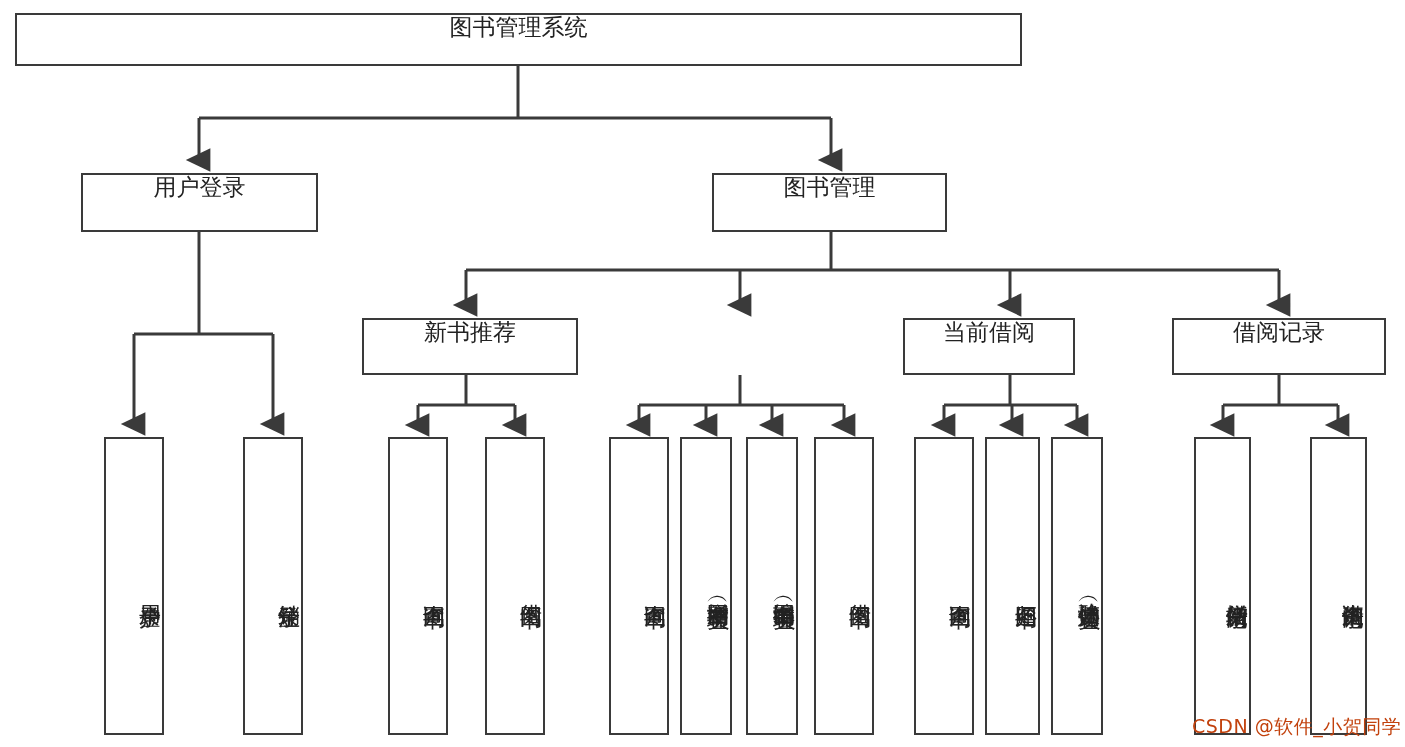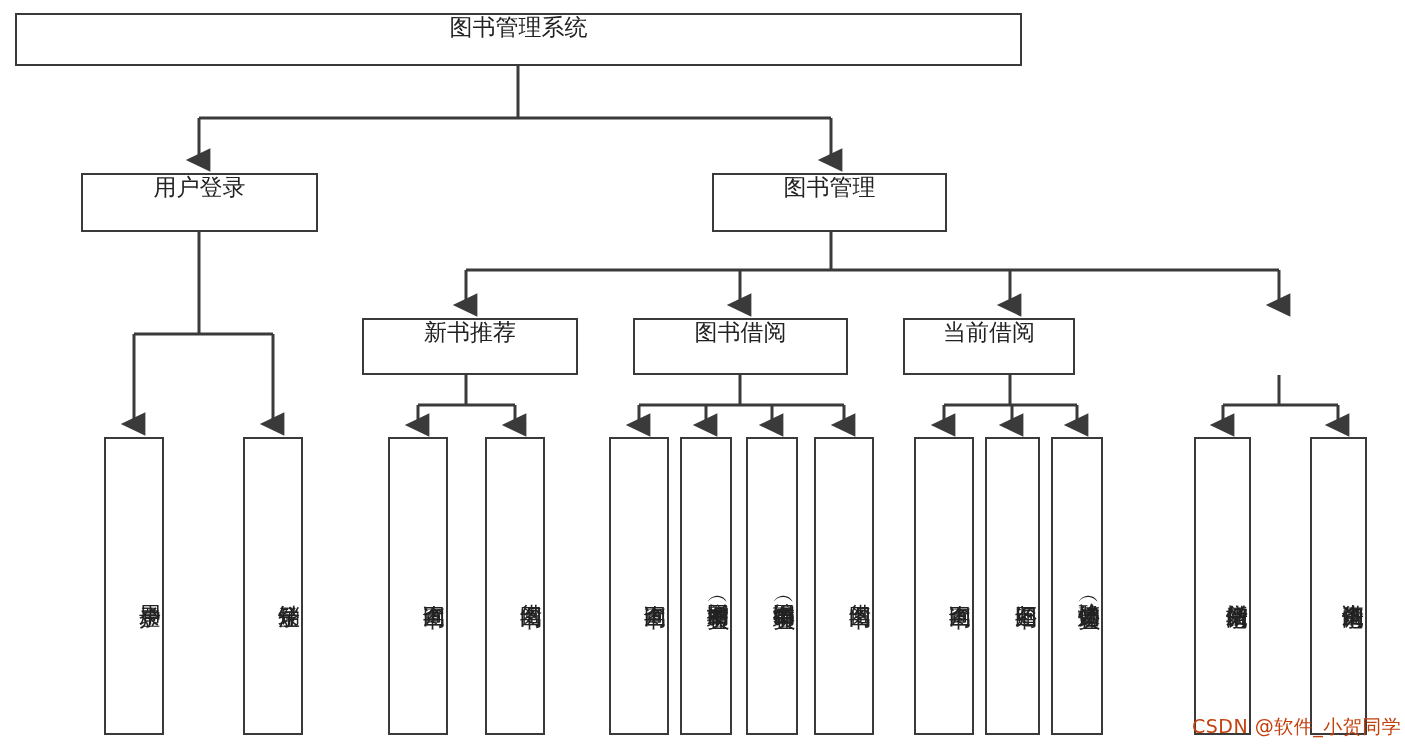--- a/index.html
+++ b/index.html
@@ -124,25 +124,25 @@
   <div class="node h" style="left:81px; top:173px; width:237px; height:59px;">
     <span>用户登录</span>
   </div>
   <div class="node h" style="left:362px; top:318px; width:216px; height:57px;">
     <span>新书推荐</span>
   </div>
 
   <div class="node h" style="left:712px; top:173px; width:235px; height:59px;">
     <span>图书管理</span>
   </div>
-  <div class="node h" style="left:633px; top:318px; width:215px; height:57px;">
-    <span>图书借阅</span>
-  </div>
   <div class="node h" style="left:903px; top:318px; width:172px; height:57px;">
     <span>当前借阅</span>
+  </div>
+  <div class="node h" style="left:1172px; top:318px; width:214px; height:57px;">
+    <span>借阅记录</span>
   </div>
 
   <div class="node v" style="left:104px; top:437px; width:60px; height:298px;">
     <span>用户登录</span>
   </div>
   <div class="node v" style="left:243px; top:437px; width:60px; height:298px;">
     <span>注销登录</span>
   </div>
   <div class="node v" style="left:388px; top:437px; width:60px; height:298px;">
     <span>查询图书</span>

